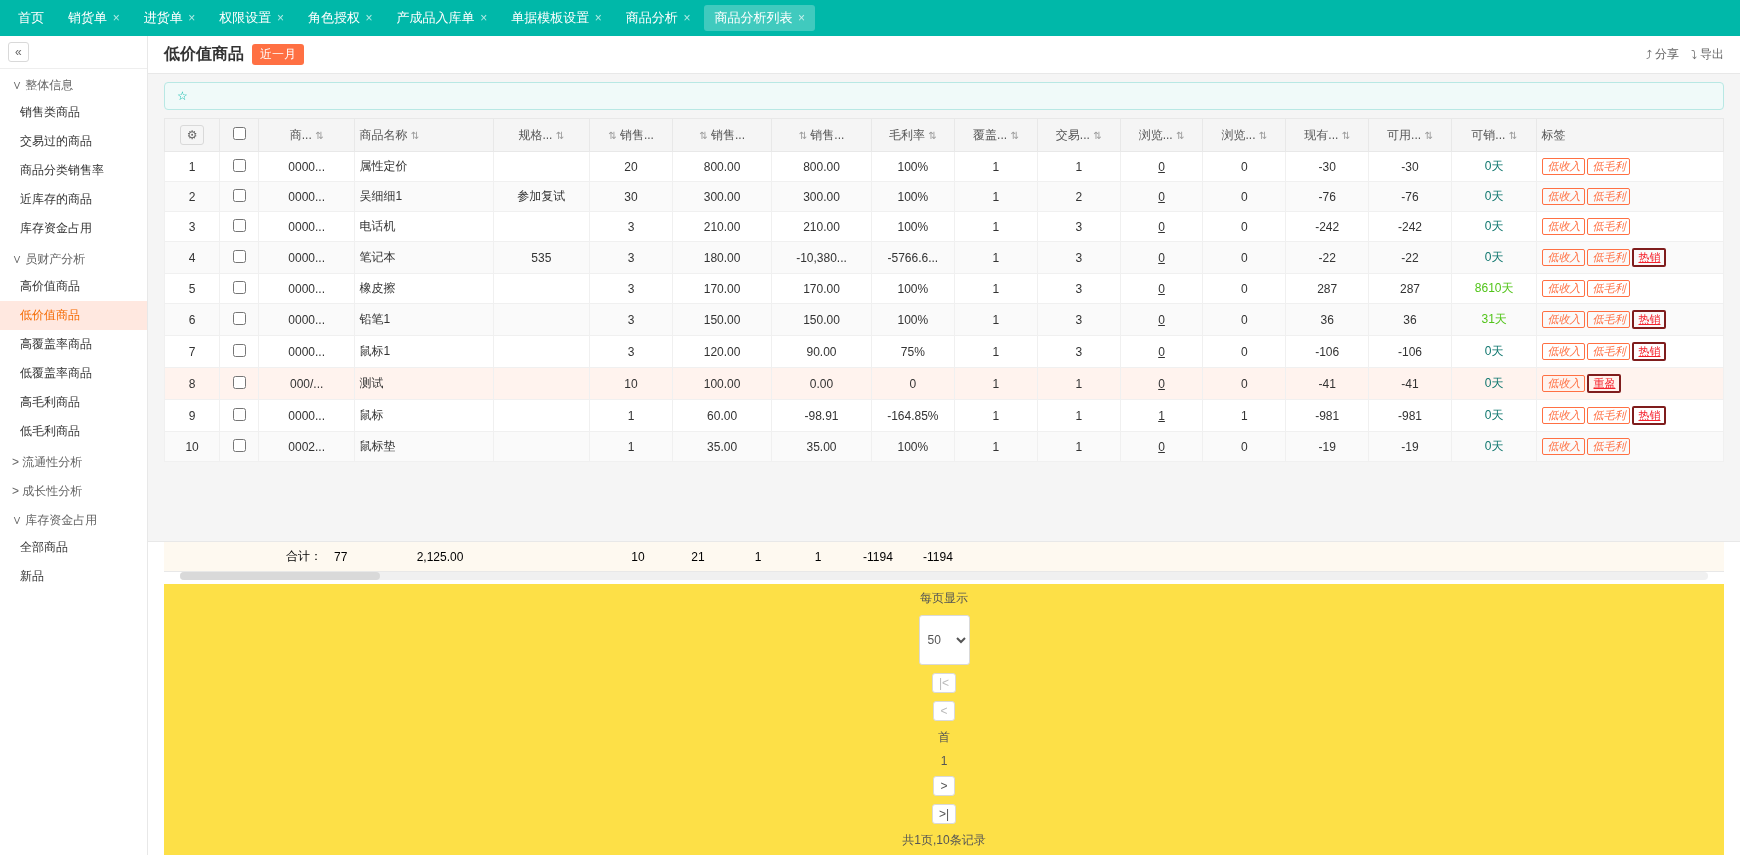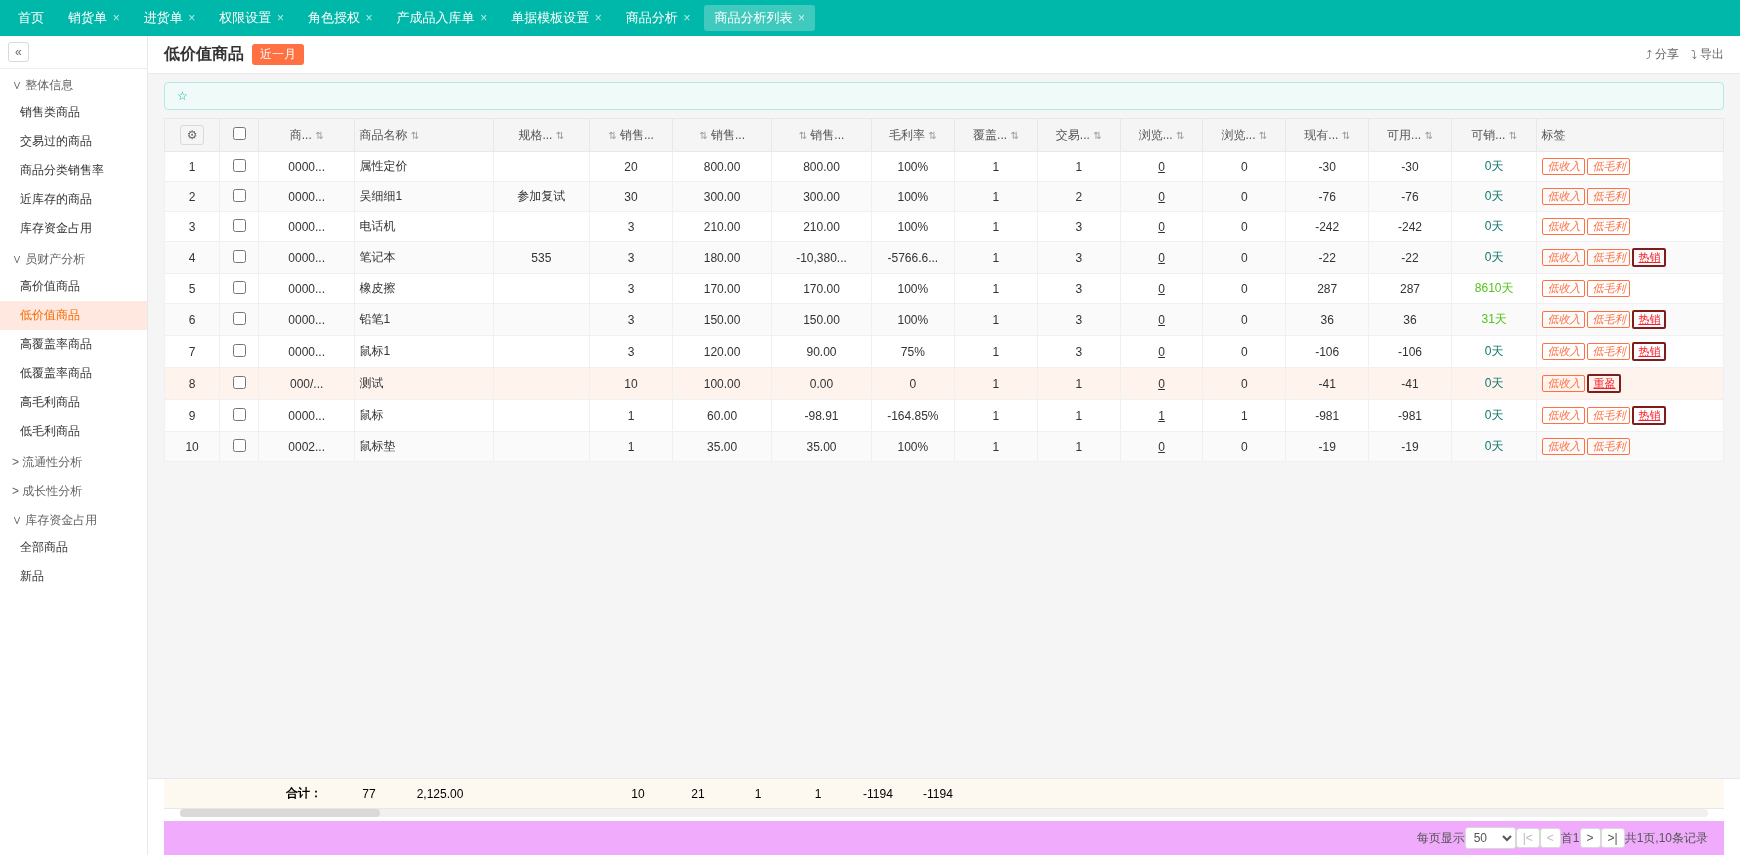--- a/index.html
+++ b/index.html
@@ -204,36 +204,38 @@
       background: #fef9f0;
       border-bottom: 1px solid #e8e8e8;
     }
 
     
     .pagination-bar {
       display: flex;
       align-items: center;
       justify-content: flex-end;
       padding: 6px 16px;
+      gap: 8px;
       color: #555;
-      background: #f0abfc;
+      background: #fde047;
+      flex-direction: column;
     }
     .page-btn {
       border: 1px solid #d9d9d9;
       background: #fff;
       padding: 2px 6px;
       border-radius: 3px;
       cursor: pointer;
       color: #555;
     }
     .page-btn:disabled { color: #bbb; cursor: not-allowed; }
     .page-size-select {
       border: 1px solid #d9d9d9;
       border-radius: 3px;
-      padding: 2px 4px;
+      padding: 16px 4px;
       background: #fff;
       color: #555;
     }
     .scrollbar-track {
       height: 8px;
       background: #f0f0f0;
       border-radius: 4px;
       margin: 0 16px 4px;
     }
     .scrollbar-thumb {
@@ -552,23 +554,23 @@
     <td class="col-avail">-19</td>
     <td class="col-sellable"><span class="days-orange">0天</span></td>
     <td class="col-tag"><span class="tag tag-orange">低收入</span><span class="tag tag-orange">低毛利</span></td>
   </tr>
           </tbody>
       </table>
     </div>
 
     <div class="table-footer">
       <div class="summary-row">
-        <div style="width:170px;text-align:right;padding-right:12px;font-weight:bold;">合计：</div>
+        <div style="width:170px;text-align:right;padding-right:12px;font-weight:normal;">合计：</div>
         <div style="flex:1;display:flex;gap:0;">
-          <div style="width:70px;text-align:center;">77</div>
+          <div style="width:70px;text-align:left;">77</div>
           <div style="width:72px;text-align:center;">2,125.00</div>
           <div style="width:72px;text-align:center;"></div>
           <div style="width:60px;text-align:center;"></div>
           <div style="width:60px;text-align:center;">10</div>
           <div style="width:60px;text-align:center;">21</div>
           <div style="width:60px;text-align:center;">1</div>
           <div style="width:60px;text-align:center;">1</div>
           <div style="width:60px;text-align:center;">-1194</div>
           <div style="width:60px;text-align:center;">-1194</div>
         </div>

